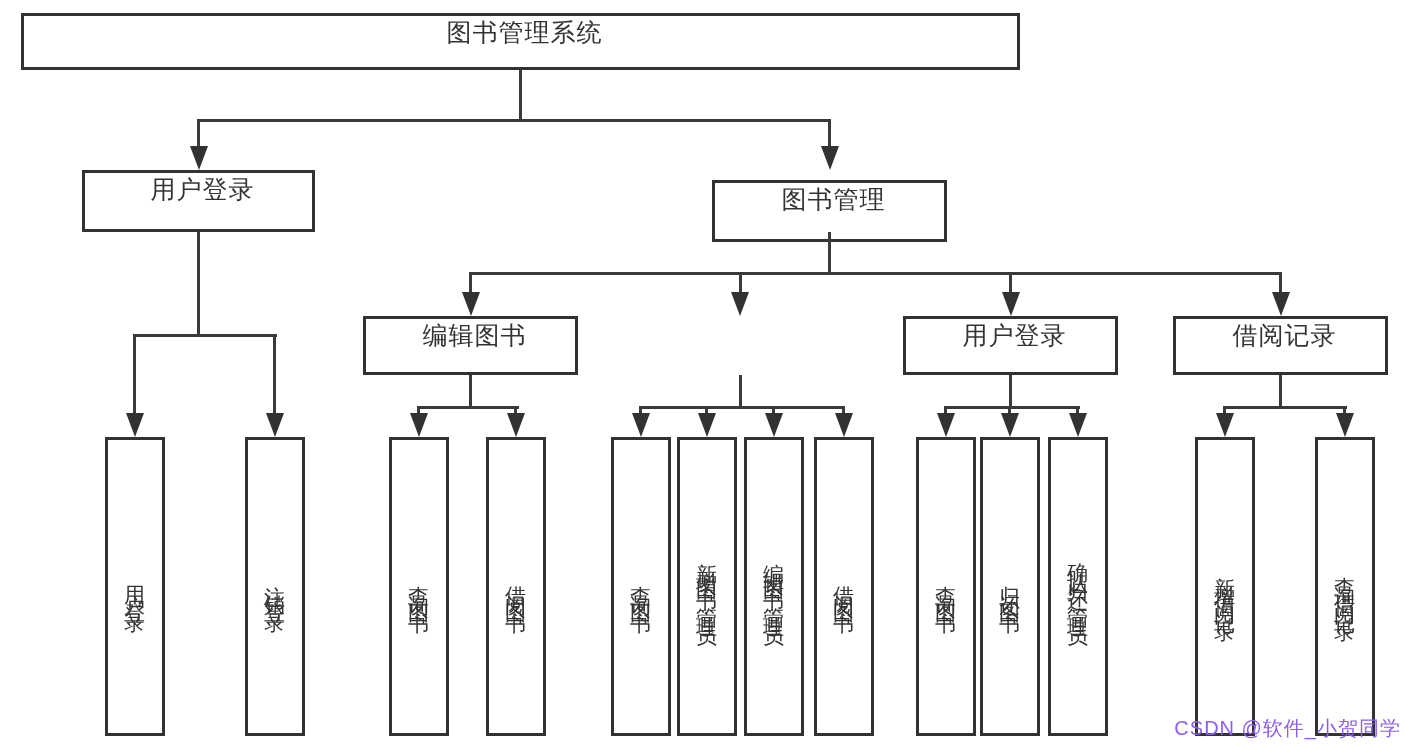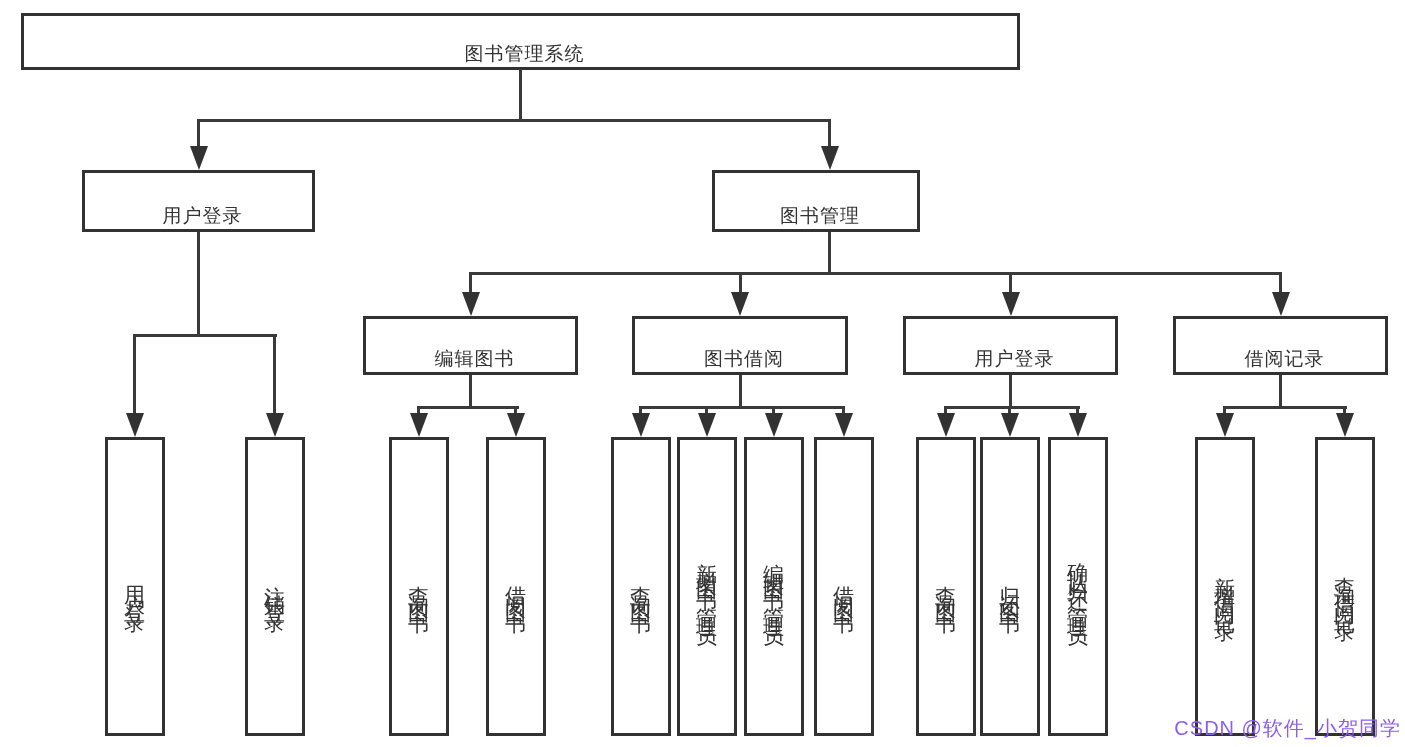--- a/index.html
+++ b/index.html
@@ -2,21 +2,21 @@
 <html><head>
 <meta charset="utf-8">
 <style>
   html,body { margin:0; padding:0; background:#ffffff; }
   .canvas {
     position:relative; width:1405px; height:747px; background:#ffffff;
     font-family:"Liberation Sans","DejaVu Sans",sans-serif; color:#333333; overflow:hidden;
   }
   .hbox {
     position:absolute; box-sizing:border-box; border:3px solid #323232; background:#ffffff;
-    display:flex; align-items:flex-end; justify-content:center; font-size:19px; letter-spacing:1px;padding-left:8px;
+    display:flex; align-items:flex-start; justify-content:center; font-size:25px; letter-spacing:1px;padding-left:8px;
   }
   .vbox {
     position:absolute; box-sizing:border-box; border:3px solid #323232; background:#ffffff;
     width:60px; top:437px; height:299px; display:flex; align-items:center; justify-content:center;
   }
   .vbox span {
     writing-mode:vertical-rl; text-orientation:mixed; font-size:21px; letter-spacing:9px; line-height:1;
     white-space:nowrap;
   }
   .vline { position:absolute; width:3px; background:#3a3a3a; }
@@ -42,21 +42,21 @@
   <div class="vline" style="left:519px;top:69px;height:52px"></div>
   <div class="hline" style="left:197px;top:119px;width:634px"></div>
   <div class="vline" style="left:197px;top:119px;height:33px"></div>
   <div class="tri" style="left:190px;top:146px"></div>
   <div class="vline" style="left:828px;top:119px;height:33px"></div>
   <div class="tri" style="left:821px;top:146px"></div>
 
   <div class="hbox" style="left:82px;top:170px;width:233px;height:62px">
     <span>用户登录</span>
   </div>
-  <div class="hbox" style="left:712px;top:170px;width:208px;height:62px">
+  <div class="hbox" style="left:712px;top:180px;width:235px;height:62px">
     <span>图书管理</span>
   </div>
 
   <div class="vline" style="left:197px;top:232px;height:104px"></div>
   <div class="hline" style="left:133px;top:334px;width:144px"></div>
   <div class="vline" style="left:133px;top:334px;height:85px"></div>
   <div class="tri" style="left:126px;top:413px"></div>
   <div class="vline" style="left:273px;top:334px;height:85px"></div>
   <div class="tri" style="left:266px;top:413px"></div>
 
@@ -66,23 +66,20 @@
   <div class="tri" style="left:462px;top:292px"></div>
   <div class="vline" style="left:739px;top:272px;height:26px"></div>
   <div class="tri" style="left:731px;top:292px"></div>
   <div class="vline" style="left:1009px;top:272px;height:26px"></div>
   <div class="tri" style="left:1002px;top:292px"></div>
   <div class="vline" style="left:1279px;top:272px;height:26px"></div>
   <div class="tri" style="left:1272px;top:292px"></div>
 
   <div class="hbox" style="left:363px;top:316px;width:215px;height:59px">
     <span>编辑图书</span>
-  </div>
-  <div class="hbox" style="left:632px;top:316px;width:216px;height:59px">
-    <span>图书借阅</span>
   </div>
   <div class="hbox" style="left:903px;top:316px;width:215px;height:59px">
     <span>用户登录</span>
   </div>
   <div class="hbox" style="left:1173px;top:316px;width:215px;height:59px">
     <span>借阅记录</span>
   </div>
 
   <div class="vline" style="left:469px;top:375px;height:33px"></div>
   <div class="hline" style="left:417px;top:406px;width:102px"></div>

